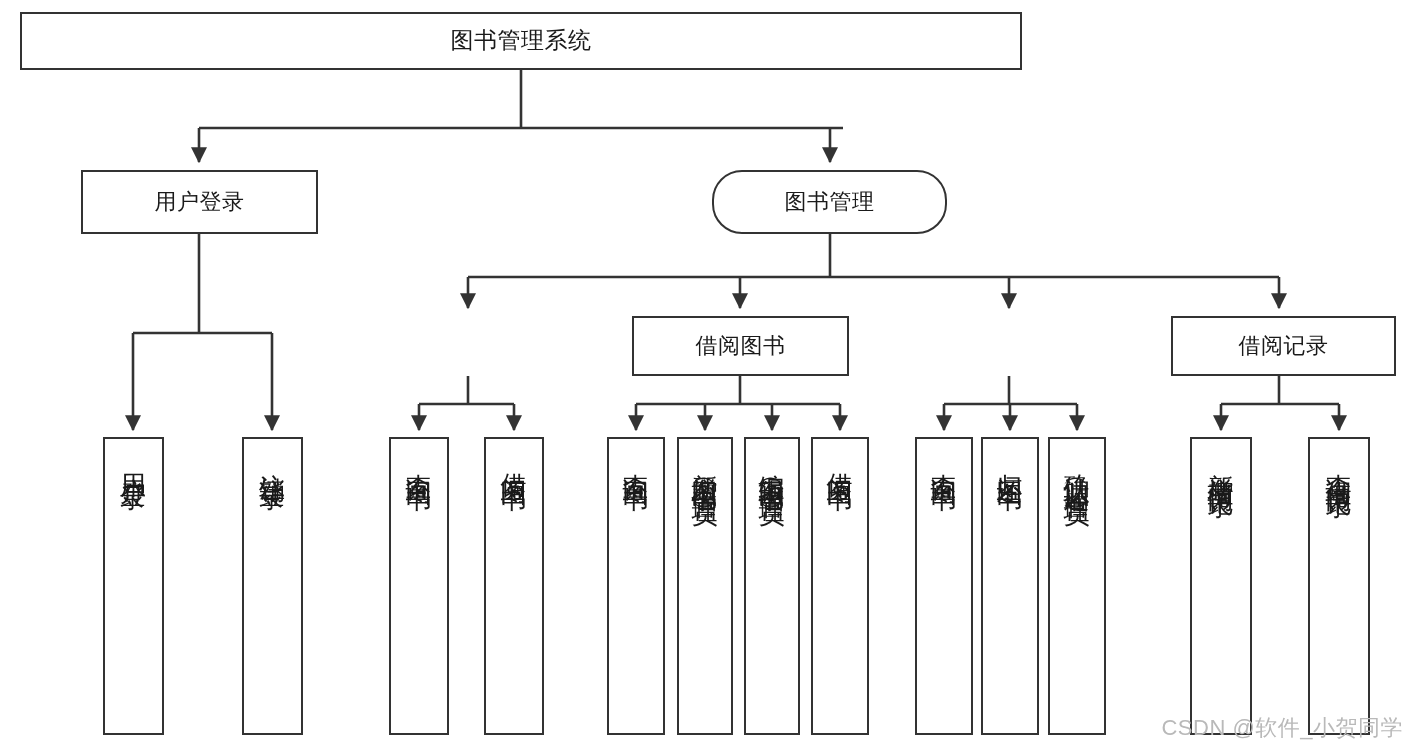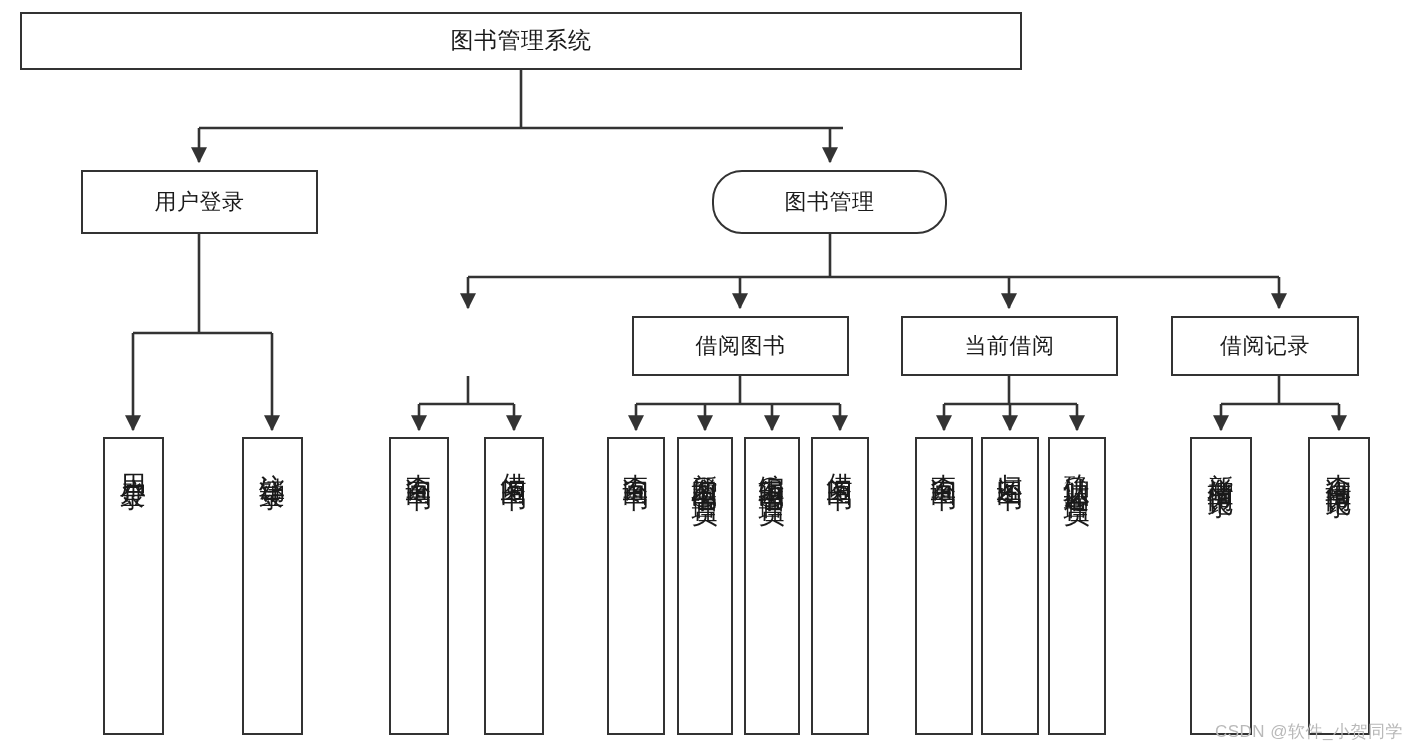--- a/index.html
+++ b/index.html
@@ -61,21 +61,21 @@
     text-orientation: upright;
     font-size: 26px;
     line-height: 1.0;
     letter-spacing: 4px;
     white-space: nowrap;
   }
   #watermark {
     position: absolute;
     right: 8px;
     bottom: 4px;
-    font-size: 17px;
+    font-size: 22px;
     color: #b9b9b9;
     letter-spacing: 0.5px;
     z-index: 5;
     white-space: nowrap;
     user-select: none;
   }
 </style>
 </head>
 <body>
 
@@ -139,24 +139,21 @@
   <div class="node horiz" style="left:81px; top:170px; width:237px; height:64px;">
     <span class="node-label">用户登录</span>
   </div>
   <div class="node horiz" style="left:712px; top:170px; width:235px; height:64px;border-radius:30px;">
     <span class="node-label">图书管理</span>
   </div>
 
   <div class="node horiz" style="left:632px; top:316px; width:217px; height:60px;">
     <span class="node-label">借阅图书</span>
   </div>
-  <div class="node horiz" style="left:901px; top:316px; width:217px; height:60px;">
-    <span class="node-label">当前借阅</span>
-  </div>
-  <div class="node horiz" style="left:1171px; top:316px; width:188px; height:60px;">
+  <div class="node horiz" style="left:1171px; top:316px; width:225px; height:60px;">
     <span class="node-label">借阅记录</span>
   </div>
 
   <div class="node vert" style="left:103px; top:437px; width:61px; height:298px;">
     <span class="node-label">用户登录</span>
   </div>
   <div class="node vert" style="left:242px; top:437px; width:61px; height:298px;">
     <span class="node-label">注销登录</span>
   </div>
 

